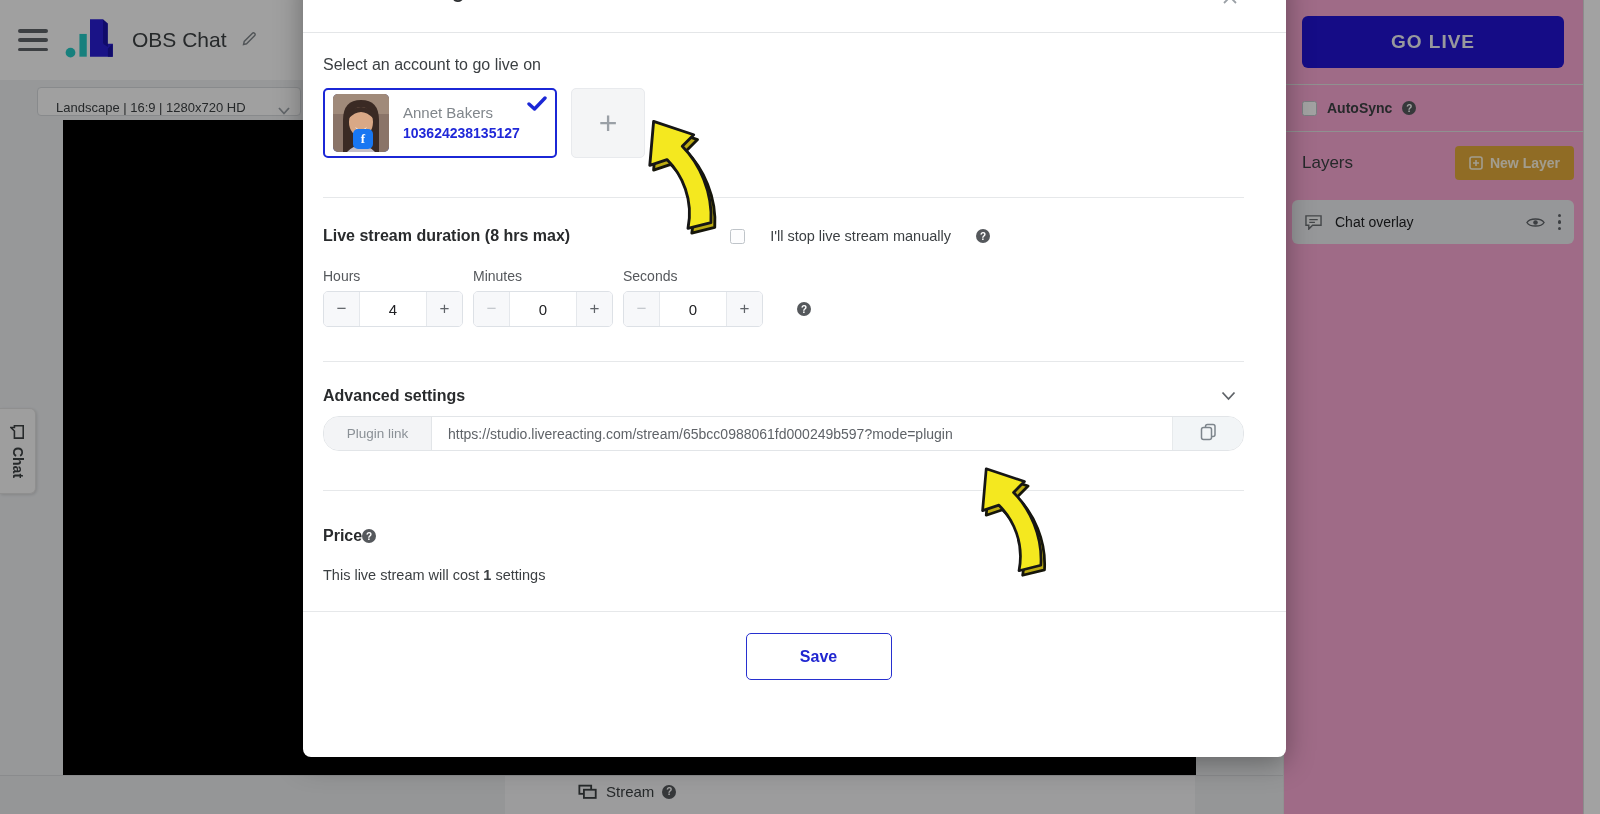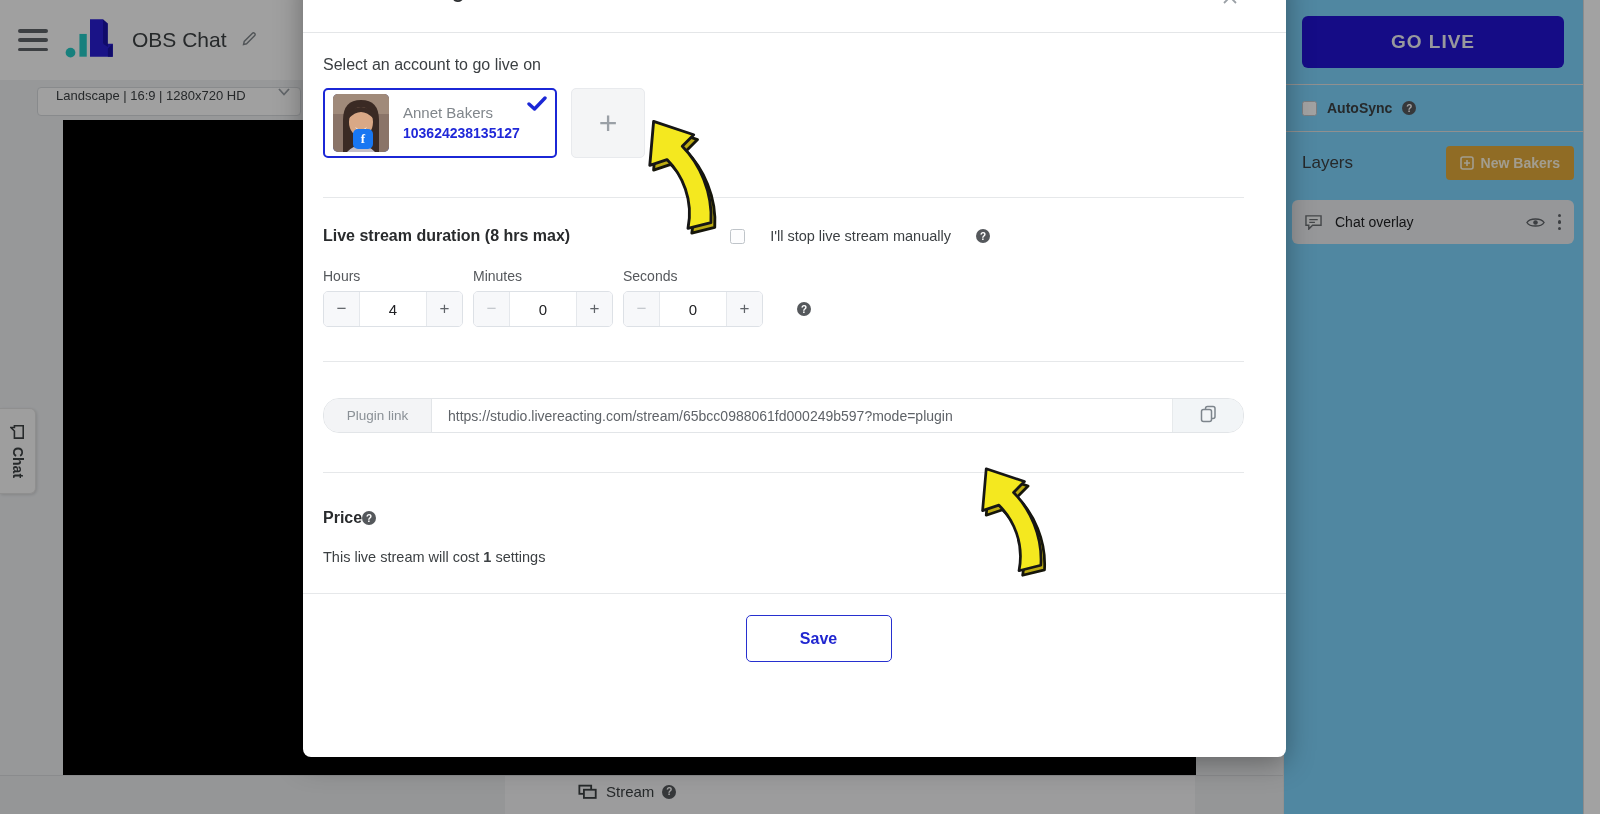--- a/index.html
+++ b/index.html
@@ -8,33 +8,33 @@
 
   
   .app { position:absolute; inset:0; z-index:1; }
   .topbar { position:absolute; left:0; top:0; width:1283px; height:80px; background:#fafafa; display:flex; align-items:center; }
   .hamburger { width:30px; height:22px; margin-left:18px; display:flex; flex-direction:column; justify-content:space-between; cursor:pointer; }
   .hamburger span { display:block; height:3.5px; background:#5f6368; border-radius:2px; }
   .logo { margin-left:16px; }
   .app-title { font-size:21px; font-weight:500; color:#3c4043; margin-left:16px; }
   .pencil { margin-left:14px; color:#80868b; }
 
-  .res-dropdown { position:absolute; left:37px; top:87px; width:264px; height:29px; background:#fbfbfb; border:1px solid #d5d8dc; border-radius:4px; display:flex; align-items:flex-start; padding:0 10px 0 18px; font-size:13px; color:#3c4043; cursor:pointer; }
+  .res-dropdown { position:absolute; left:37px; top:87px; width:264px; height:29px; background:#fbfbfb; border:1px solid #d5d8dc; border-radius:4px; display:flex; align-items:flex-end; padding:0 10px 0 18px; font-size:13px; color:#3c4043; cursor:pointer; }
   .res-dropdown .dd-label { flex:1; white-space:nowrap; overflow:hidden; }
   .canvas { position:absolute; left:63px; top:120px; width:1133px; height:655px; background:#000; }
 
   .chat-tab { position:absolute; left:0; top:408px; width:36px; height:86px; background:#f7f7f7; border:1px solid #e0e0e0; border-left:none; border-radius:0 6px 6px 0; box-shadow:1px 1px 3px rgba(0,0,0,.12); cursor:pointer; }
   .chat-tab-inner { position:absolute; left:50%; top:50%; transform:translate(-50%,-50%) rotate(90deg); display:flex; align-items:center; gap:7px; font-size:14px; font-weight:600; color:#3c4043; white-space:nowrap; }
 
   .scenes-bar { position:absolute; left:0; top:775px; width:1600px; height:39px; background:#e9ebed; border-top:1px solid #d8dadd; }
   .scenes-panel { position:absolute; left:505px; top:0; width:690px; height:38px; background:#f4f5f6; }
   .scenes-btn { position:absolute; left:578px; top:7px; display:flex; align-items:center; gap:8px; font-size:15px; color:#3c4043; cursor:pointer; }
 
   
-  .sidebar { position:absolute; left:1283px; top:0; width:317px; height:814px; background:#7dd3fc; border-left:1px solid #e3e3e3; }
+  .sidebar { position:absolute; left:1283px; top:0; width:317px; height:814px; background:#f9a8d4; border-left:1px solid #e3e3e3; }
   .scroll-strip { position:absolute; left:1583px; top:0; width:17px; height:814px; background:#fdfdfd; border-left:1px solid #dcdcdc; z-index:2; }
   .golive-btn { display:block; margin:16px 22px 0 18px; width:262px; height:52px; background:#2213d2; color:#eef0f6; font-family:"Liberation Sans",sans-serif; font-size:19px; font-weight:700; letter-spacing:1px; border:none; border-radius:6px; cursor:pointer; }
   .side-div { border-top:1px solid #e1e1e1; margin-top:16px; }
   .autosync-row { display:flex; align-items:center; gap:10px; padding:15px 18px; font-size:14px; font-weight:600; color:#3c4043; }
   .layers-head { display:flex; align-items:center; justify-content:space-between; padding:14px 26px 10px 18px; }
   .layers-title { font-size:17px; color:#3c4043; }
   .newlayer-btn { display:flex; align-items:center; gap:7px; background:#e2a93b; color:#fdf6e0; border:none; border-radius:4px; font-family:"Liberation Sans",sans-serif; font-size:14px; font-weight:600; padding:9px 14px; cursor:pointer; }
   .layer-row { display:flex; align-items:center; margin:10px 26px 0 8px; height:44px; background:#ebedef; border-radius:6px; padding:0 10px 0 12px; cursor:pointer; }
   .layer-row .layer-label { flex:1; font-size:14px; color:#202124; margin-left:12px; }
   .layer-actions { display:flex; align-items:center; gap:10px; color:#5f6368; }
@@ -183,21 +183,21 @@
       <span class="qmark"></span>
     </div>
     <div class="side-div" style="margin-top:0;"></div>
     <div class="layers-head">
       <span class="layers-title">Layers</span>
       <button class="newlayer-btn">
         <svg width="14" height="14" viewBox="0 0 14 14">
             <rect x="1" y="1" width="12" height="12" rx="2" fill="none" stroke="#fdf6e0" stroke-width="1.6"></rect>
             <path d="M7 4 V10 M4 7 H10" stroke="#fdf6e0" stroke-width="1.6"></path>
           </svg>
-        <span>New Bakers</span>
+        <span>New Layer</span>
       </button>
     </div>
     <div class="layer-row">
       <svg width="19" height="16" viewBox="0 0 20 17">
         <path d="M2 2 h16 v10 h-9 l-4 4 v-4 h-3 Z" fill="#f6f7f8" stroke="#6b6f73" stroke-width="1.5"></path>
         <path d="M5.5 6 h9 M5.5 9 h6" stroke="#6b6f73" stroke-width="1.3"></path>
       </svg>
       <span class="layer-label">Chat overlay</span>
       <span class="layer-actions">
         <svg width="19" height="13" viewBox="0 0 20 13">
@@ -293,20 +293,28 @@
           <input value="0" style="">
           <button class="st-plus">+</button>
         </div>
         <span class="qmark"></span>
       </div>
     </div>
 
     <div class="m-div div-duration"></div>
 
     <div class="sec-advanced">
+      <div class="advanced-head">
+        <span class="advanced-heading">Advanced settings</span>
+        <span class="adv-chevron">
+          <svg width="15" height="10" viewBox="0 0 15 10">
+              <path d="M1.5 1.5 L7.5 8 L13.5 1.5" fill="none" stroke="#5f6368" stroke-width="1.8"></path>
+            </svg>
+        </span>
+      </div>
       <div class="linkgroup">
         <span class="link-addon">Plugin link</span>
         <input class="link-input" readonly="" value="https://studio.livereacting.com/stream/65bcc0988061fd000249b597?mode=plugin" style="">
         <button class="copy-btn">
           <svg width="17" height="18" viewBox="0 0 17 18">
             <rect x="1.5" y="4.5" width="10" height="12" rx="2" fill="none" stroke="#7d858c" stroke-width="1.5"></rect>
             <path d="M5.5 4.5 V3.5 a2 2 0 0 1 2 -2 h5.5 a2 2 0 0 1 2 2 v8 a2 2 0 0 1 -2 2 h-1.5" fill="none" stroke="#7d858c" stroke-width="1.5"></path>
           </svg>
         </button>
       </div>

